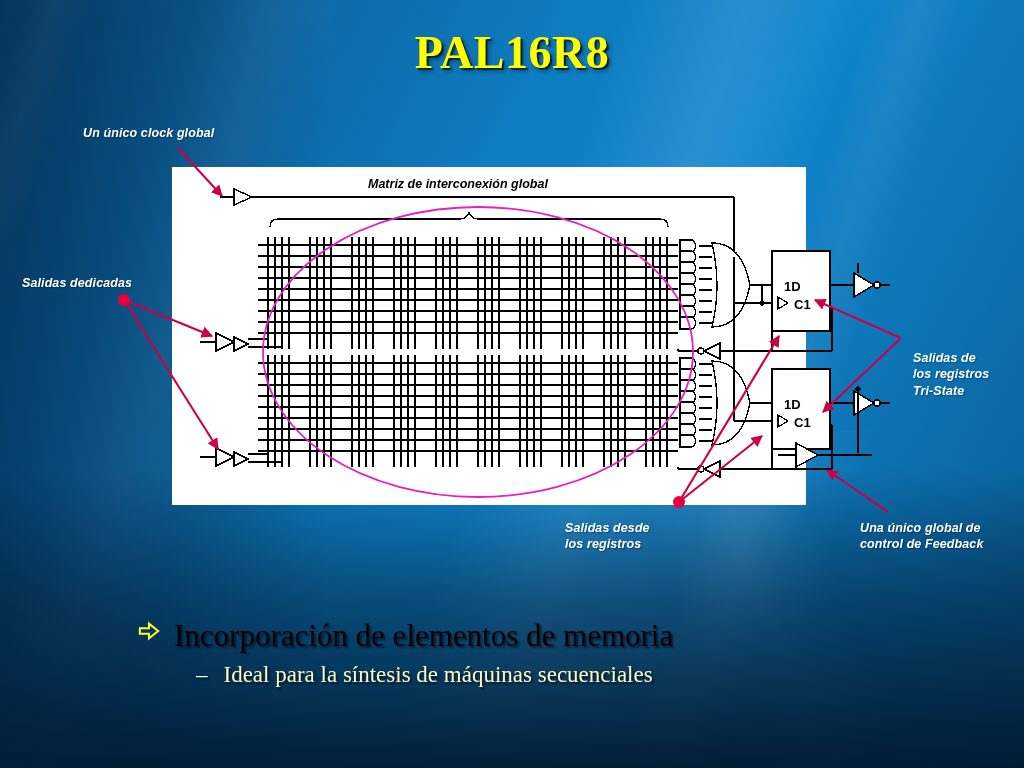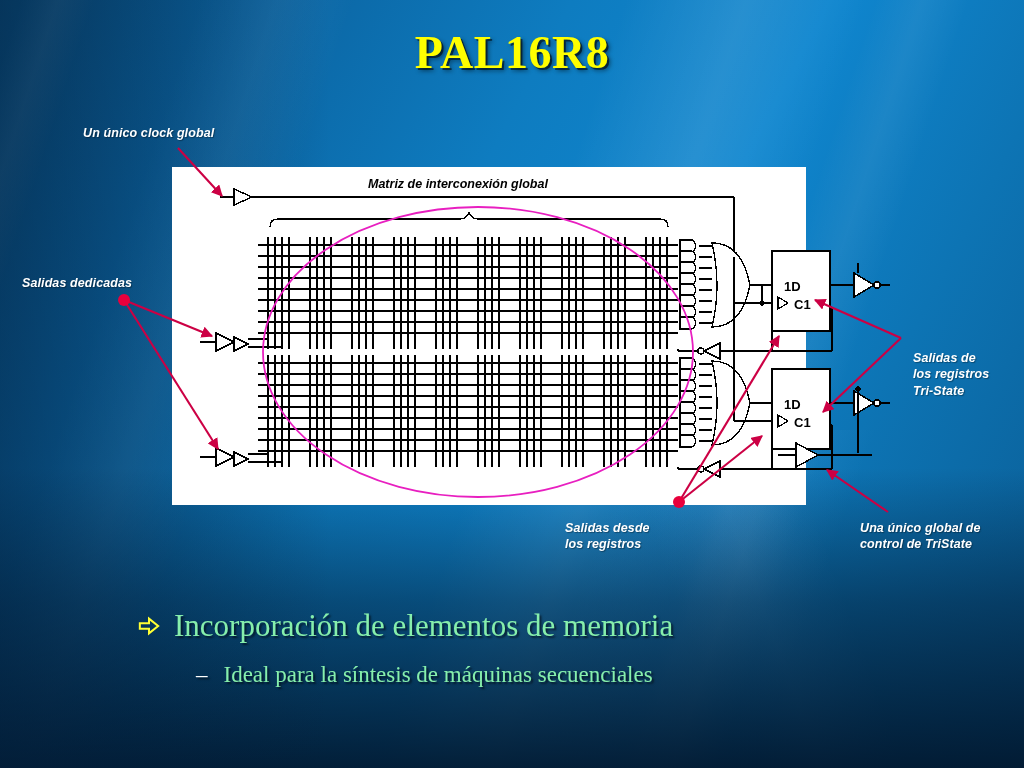--- a/index.html
+++ b/index.html
@@ -81,33 +81,34 @@
   #bullets{position:absolute;left:0;top:608px;width:1024px;}
   .b1{
     position:absolute;left:138px;top:0;
     display:flex;align-items:center;gap:14px;
   }
   .b1 .glyph{
     width:22px;height:22px;flex:0 0 22px;display:block;
   }
   .b1 .txt{
     font-family:"Liberation Serif", serif;
-    font-size:31px;color:#86efac;white-space:nowrap;
+    font-size:31px;color:#000000;white-space:nowrap;
     text-shadow:2px 2px 2px rgba(0,0,0,.55);
+    margin-top:10px;
   }
   .b2{
     position:absolute;left:196px;top:54px;
     display:flex;align-items:baseline;gap:16px;
   }
   .b2 .dash{
     font-family:"Liberation Serif", serif;font-size:23px;color:#ffffff;
     text-shadow:2px 2px 2px rgba(0,0,0,.55);
   }
   .b2 .txt{
-    font-family:"Liberation Serif", serif;font-size:23px;color:#86efac;white-space:nowrap;
+    font-family:"Liberation Serif", serif;font-size:23px;color:#fef9c3;white-space:nowrap;
     text-shadow:2px 2px 2px rgba(0,0,0,.55);
   }
 </style>
 </head>
 <body>
 
 <div id="bg">
   <div class="bgbase"></div>
 
   <div class="streak s2"></div>
@@ -377,21 +378,21 @@
   <div>Tri-State</div>
 </div>
 
 <div class="callout" id="lbl-feedback">
   <div>Salidas desde</div>
   <div>los registros</div>
 </div>
 
 <div class="callout" id="lbl-tristate">
   <div>Una único global de</div>
-  <div>control de TriState</div>
+  <div>control de Feedback</div>
 </div>
 
 <svg id="overlay" width="1024" height="768" viewBox="0 0 1024 768">
   <defs>
     <marker id="ah" viewBox="0 0 10 10" refX="9" refY="5" markerWidth="5.5" markerHeight="5.5" orient="auto-start-reverse">
       <path d="M 0 0 L 10 5 L 0 10 z" fill="#cc0044"></path>
     </marker>
   </defs>
   <g stroke="#cc0044" stroke-width="2.1" fill="none" marker-end="url(#ah)">
 

